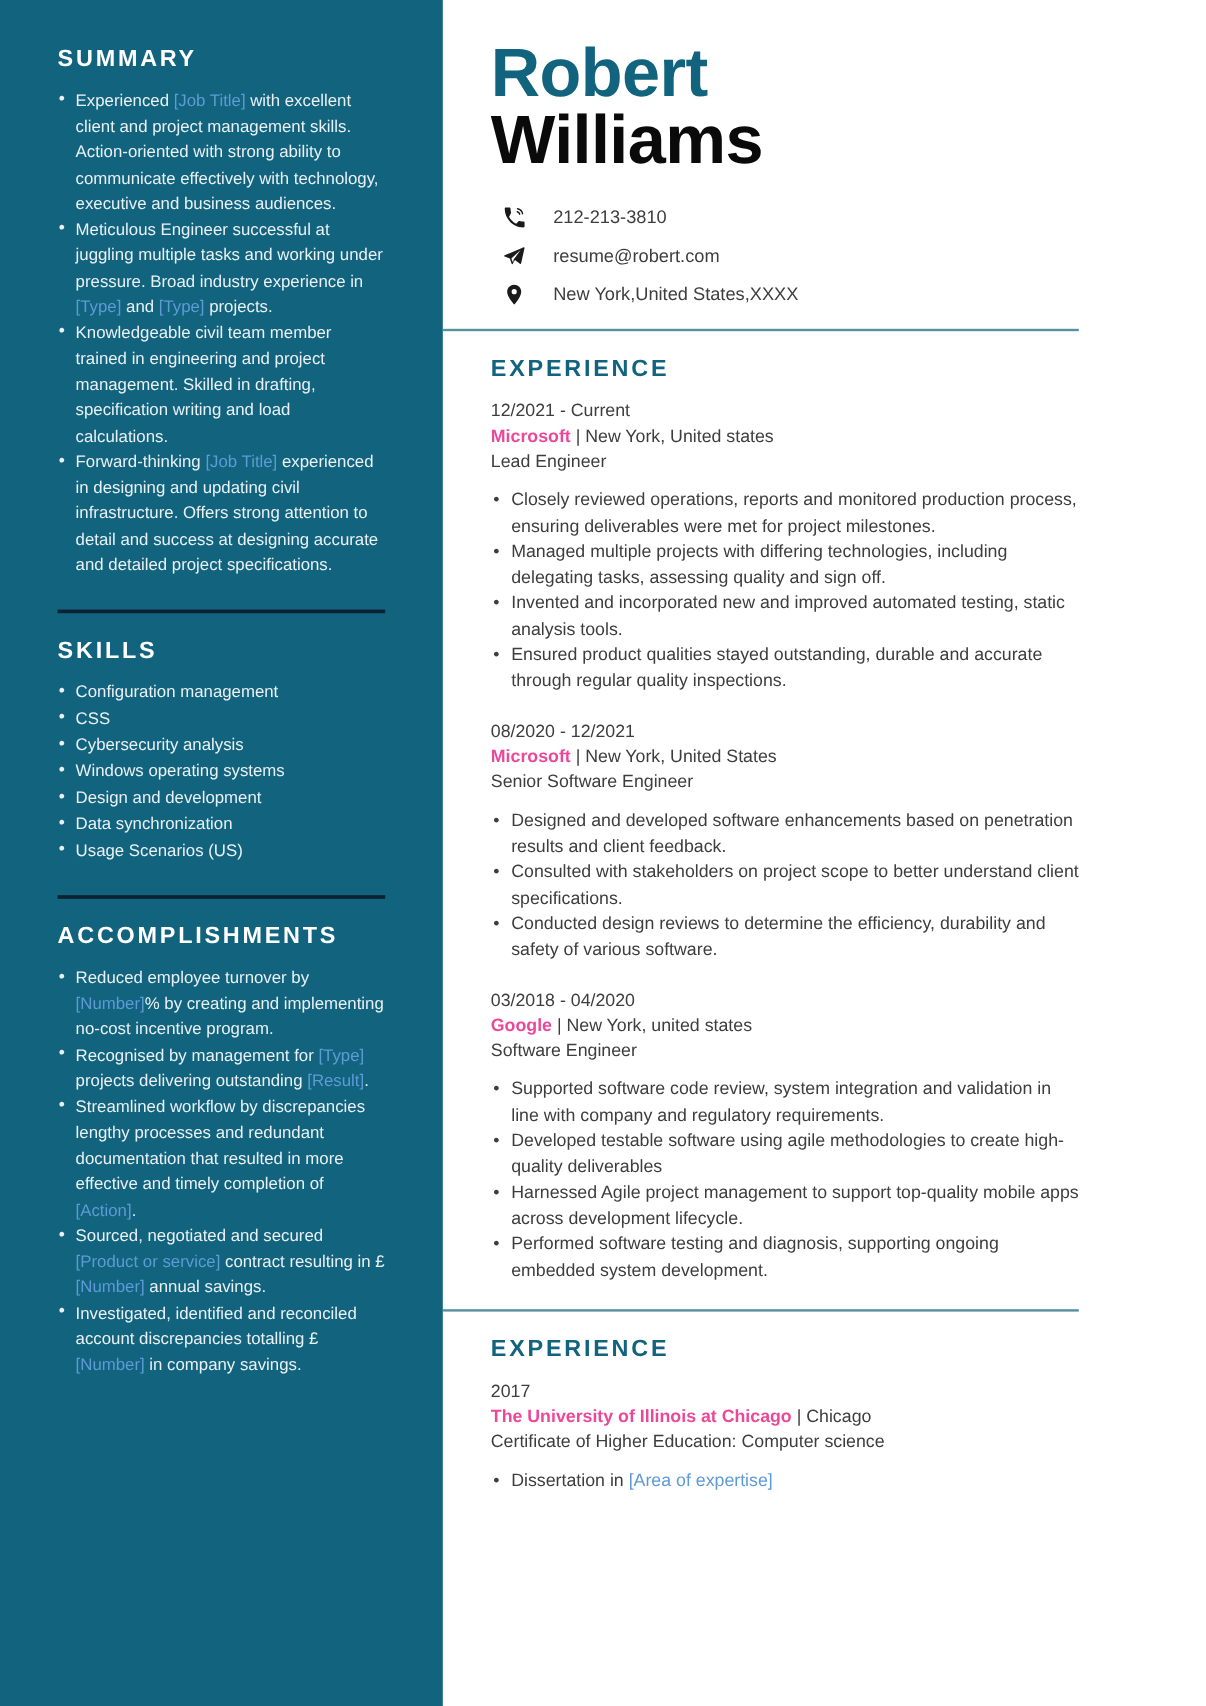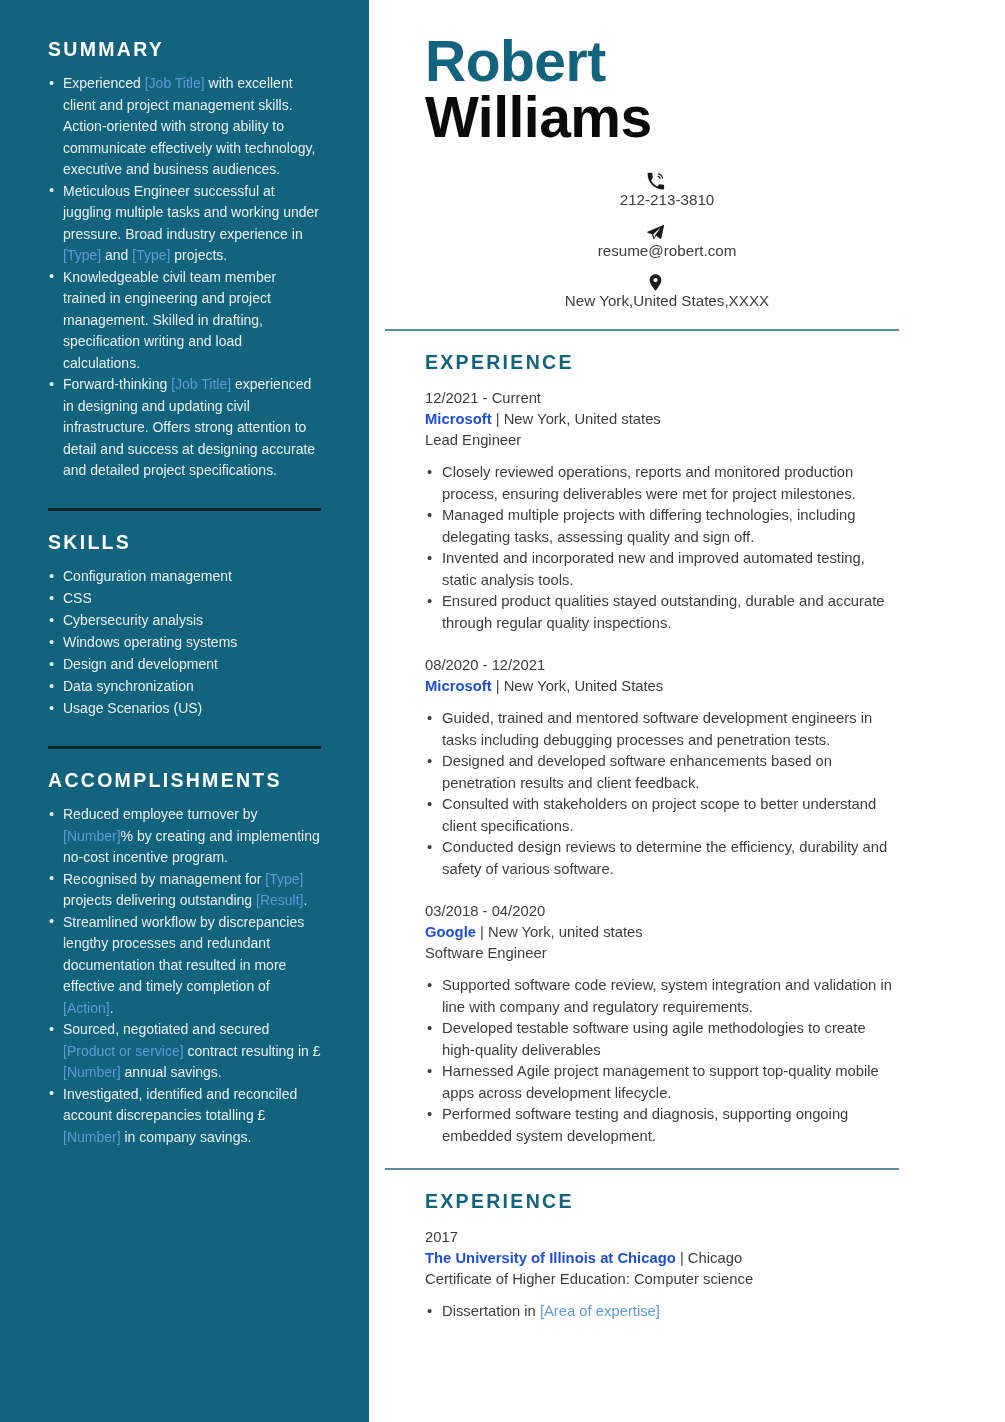--- a/index.html
+++ b/index.html
@@ -71,21 +71,21 @@
     font-size: 14.6px;
   }
 
   ul.skills-list > li { margin-bottom: 0.5px; }
 
   .ph { color: #5d9ad6; }
 
   
   .main {
     flex: 1;
-    padding: 33px 30px 30px 56px;
+    padding: 33px 30px 30px 40px;
     position: relative;
   }
 
   .name-block { margin-bottom: 26px; }
   .name-first {
     font-size: 57px;
     font-weight: bold;
     color: #12637e;
     line-height: 0.99;
     letter-spacing: -0.5px;
@@ -98,21 +98,20 @@
     line-height: 1.0;
     letter-spacing: -0.5px;
     margin: 0;
   }
 
   .contacts { margin: 22px 0 0 10px; }
   .contact-row {
     display: flex;
     align-items: center;
     margin-bottom: 13px;
-    flex-direction: column;
   }
   .contact-icon {
     width: 26px;
     min-width: 26px;
     display: flex;
     align-items: center;
     justify-content: flex-start;
     margin-right: 16px;
   }
   .contact-text {
@@ -139,21 +138,21 @@
   .job-date {
     font-size: 14.8px;
     color: #3d3d3d;
     line-height: 21px;
   }
   .job-org {
     font-size: 14.8px;
     color: #3d3d3d;
     line-height: 21px;
   }
-  .job-org b { color: #1d4ed8; font-weight: bold; }
+  .job-org b { color: #ec4899; font-weight: bold; }
   .job-title {
     font-size: 14.8px;
     color: #3d3d3d;
     line-height: 21px;
   }
 
   ul.job-list {
     list-style: none;
     margin: 11px 0 0 0;
     padding: 0;
@@ -271,22 +270,22 @@
             <ul class="job-list">
               <li>Closely reviewed operations, reports and monitored production process, ensuring deliverables were met for project milestones.</li>
               <li>Managed multiple projects with differing technologies, including delegating tasks, assessing quality and sign off.</li>
               <li>Invented and incorporated new and improved automated testing, static analysis tools.</li>
               <li>Ensured product qualities stayed outstanding, durable and accurate through regular quality inspections.</li>
             </ul>
           </div>
           <div class="job">
             <div class="job-date">08/2020 - 12/2021</div>
             <div class="job-org"><b>Microsoft</b><span> | </span><span>New York, United States</span></div>
+            <div class="job-title">Senior Software Engineer</div>
             <ul class="job-list">
-              <li>Guided, trained and mentored software development engineers in tasks including debugging processes and penetration tests.</li>
               <li>Designed and developed software enhancements based on penetration results and client feedback.</li>
               <li>Consulted with stakeholders on project scope to better understand client specifications.</li>
               <li>Conducted design reviews to determine the efficiency, durability and safety of various software.</li>
             </ul>
           </div>
           <div class="job">
             <div class="job-date">03/2018 - 04/2020</div>
             <div class="job-org"><b>Google</b><span> | </span><span>New York, united states</span></div>
             <div class="job-title">Software Engineer</div>
             <ul class="job-list">

